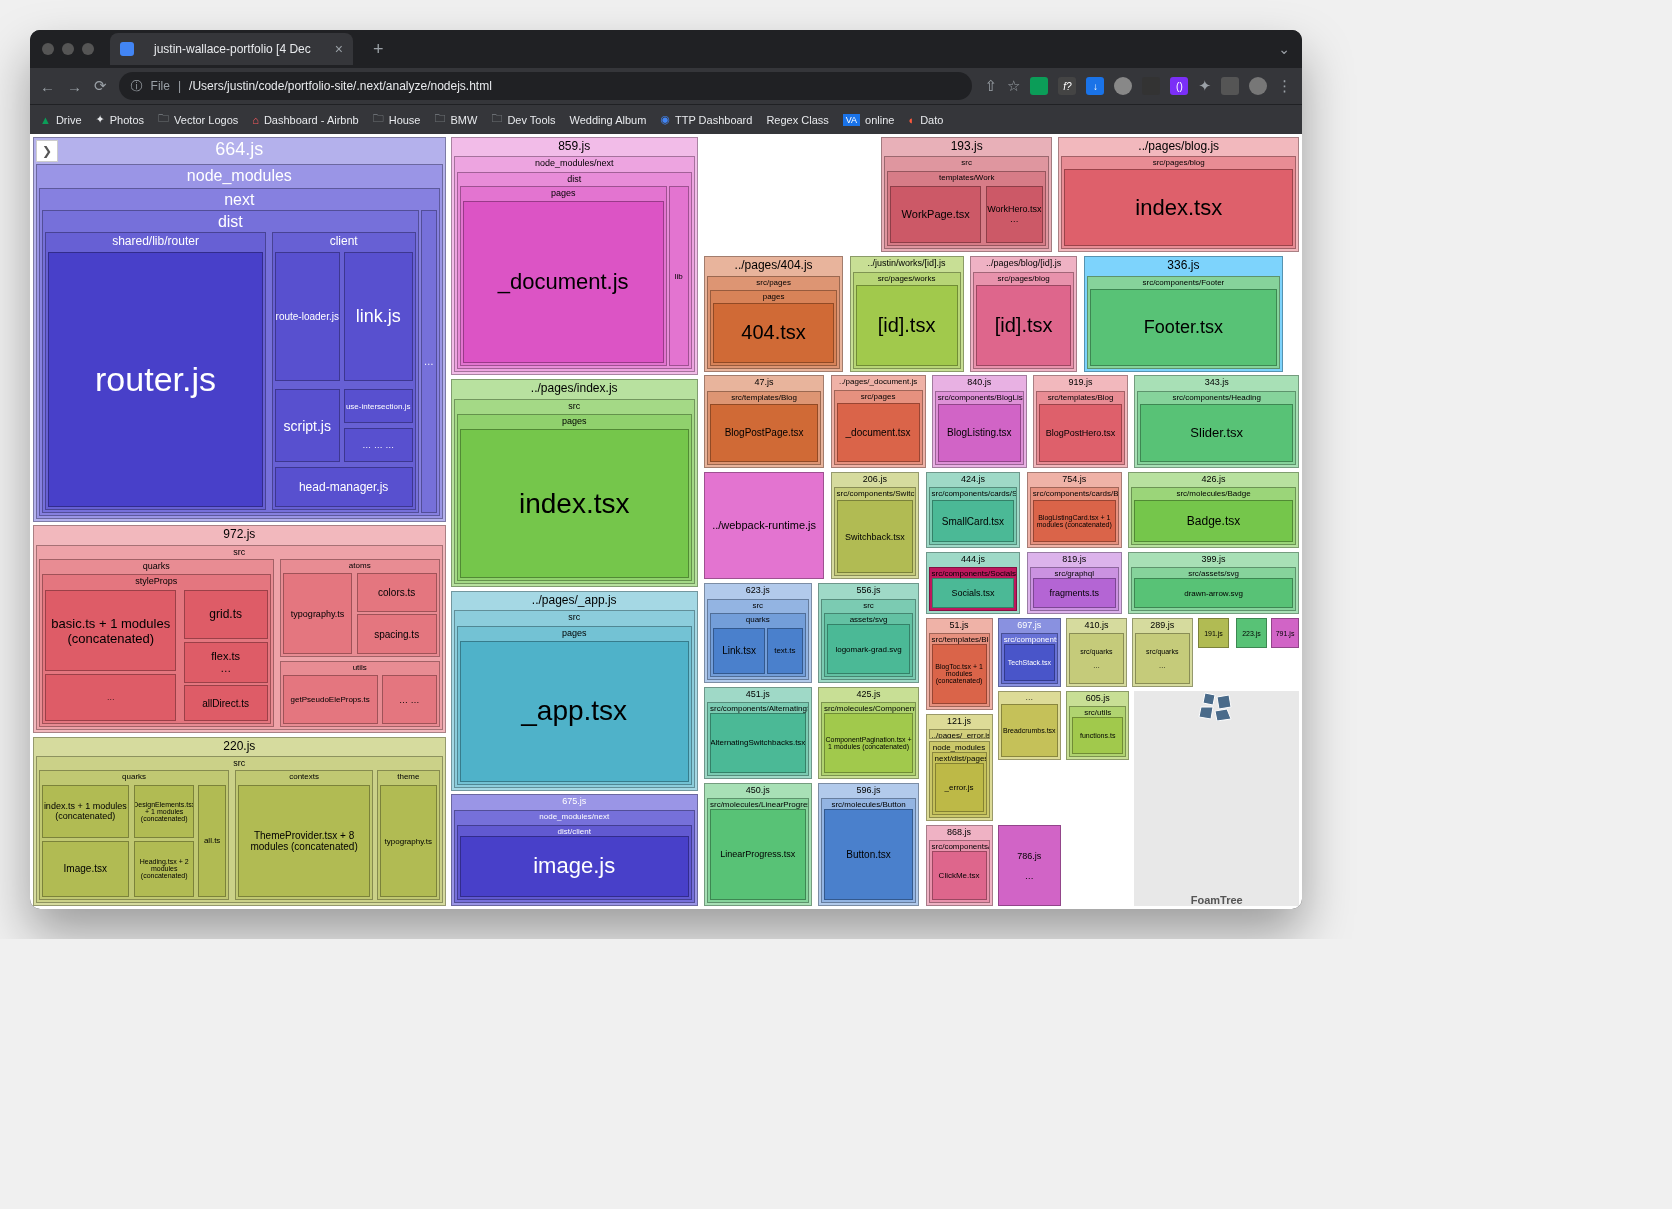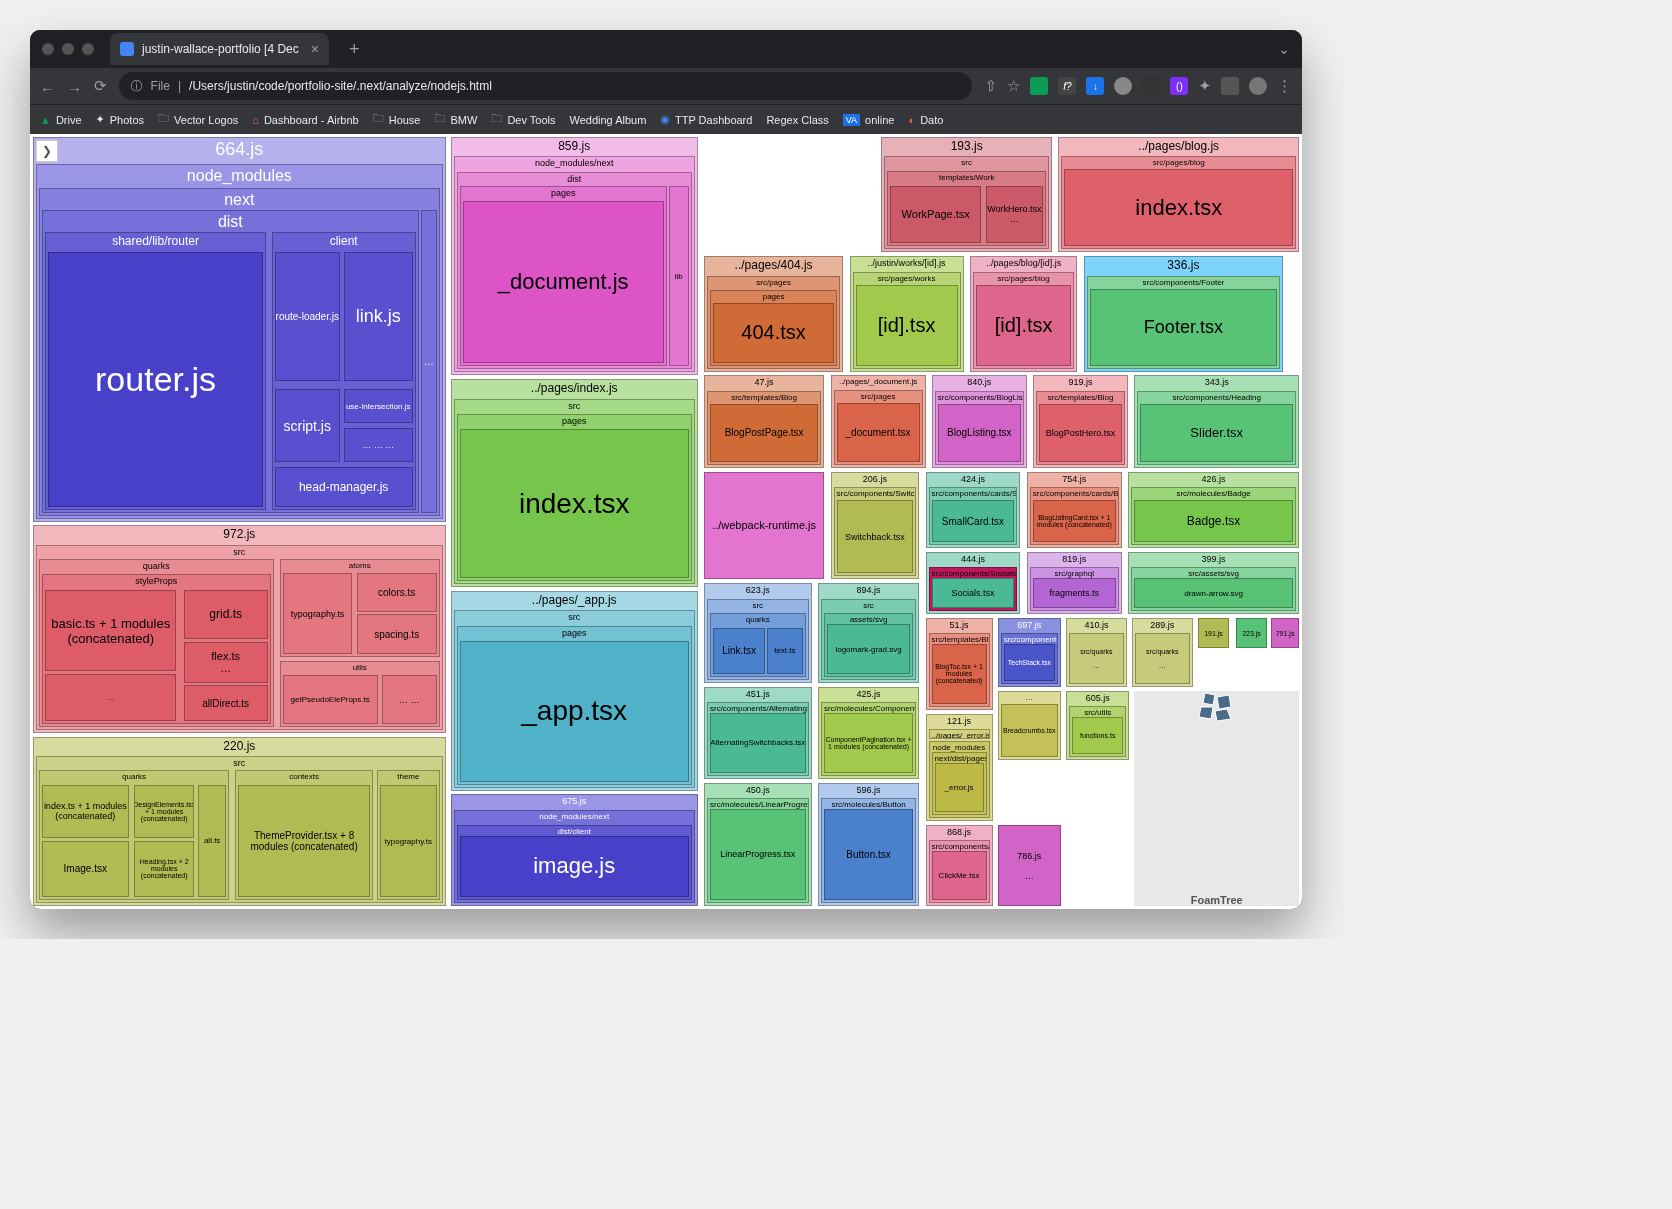--- a/index.html
+++ b/index.html
@@ -1,21 +1,21 @@
 <!DOCTYPE html>
 <html><head>
 <meta charset="utf-8">
 <style>
 *{margin:0;padding:0;box-sizing:border-box;font-family:-apple-system,BlinkMacSystemFont,"Segoe UI",Helvetica,Arial,sans-serif}
 body{background:#f0f0f0;padding:30px}
 .window{width:1272px;height:879px;background:#202124;border-radius:10px;box-shadow:0 25px 50px rgba(0,0,0,0.35);overflow:hidden;display:flex;flex-direction:column}
 .titlebar{height:38px;background:#202124;display:flex;align-items:center;padding:0 12px;gap:8px}
 .traffic{display:flex;gap:8px}
 .dot{width:12px;height:12px;border-radius:50%;background:#555}
-.tab{background:#35363a;height:32px;border-radius:8px 8px 0 0;display:flex;align-items:center;padding:0 10px;gap:8px;font-size:12px;color:#e8eaed;margin-left:8px}
+.tab{background:#35363a;height:32px;border-radius:8px 8px 0 0;display:flex;align-items:center;padding:0 10px;gap:20px;font-size:12px;color:#e8eaed;margin-left:8px}
 .tab-icon{width:14px;height:14px;background:#4285f4;border-radius:3px}
 .close-x{color:#9aa0a6;font-size:14px;margin-left:4px}
 .newtab{color:#9aa0a6;font-size:18px;margin-left:12px}
 .dropdown{margin-left:auto;color:#9aa0a6;font-size:14px}
 .addrbar{height:36px;background:#35363a;display:flex;align-items:center;padding:0 10px;gap:12px}
 .nav-ico{color:#9aa0a6;font-size:15px}
 .url-pill{flex:1;height:28px;background:#202124;border-radius:14px;display:flex;align-items:center;padding:0 12px;gap:8px;color:#9aa0a6;font-size:12px}
 .url-pill .path{color:#e8eaed}
 .ext-icons{display:flex;gap:10px;align-items:center}
 .ext{width:18px;height:18px;border-radius:3px;display:flex;align-items:center;justify-content:center;font-size:10px;color:#fff}
@@ -590,21 +590,21 @@
               <div class="box center" style="left:60%;top:2px;right:2px;bottom:2px;background:#4a80cc;font-size:8px">
                       <span>text.ts</span>
                     </div>
             </div>
           </div>
               </div>
         </div>
           </div>
       </div>
       <div class="box" style="left:62%;top:58%;width:8%;height:13%;background:#9fd9c7">
-        <div class="lbl xs">894.js</div>
+        <div class="lbl xs">556.js</div>
         <div class="body">
             <div class="box" style="inset:2px;background:#7bcbb2">
           <div class="lbl tiny">src</div>
           <div class="body">
                 <div class="box" style="inset:2px;background:#63c1a3">
             <div class="lbl tiny">assets/svg</div>
             <div class="box center" style="left:2px;top:10px;right:2px;bottom:2px;background:#4bb996;font-size:8px">
                     <span>logomark-grad.svg</span>
                   </div>
           </div>

